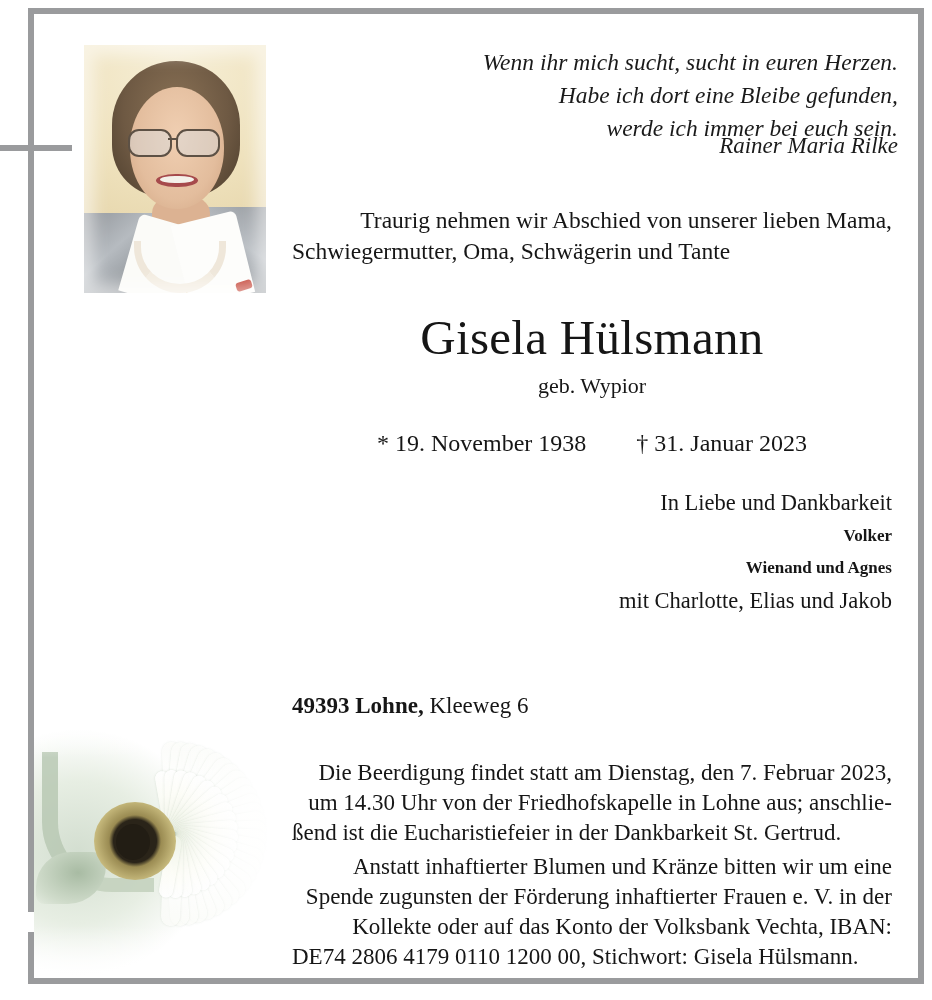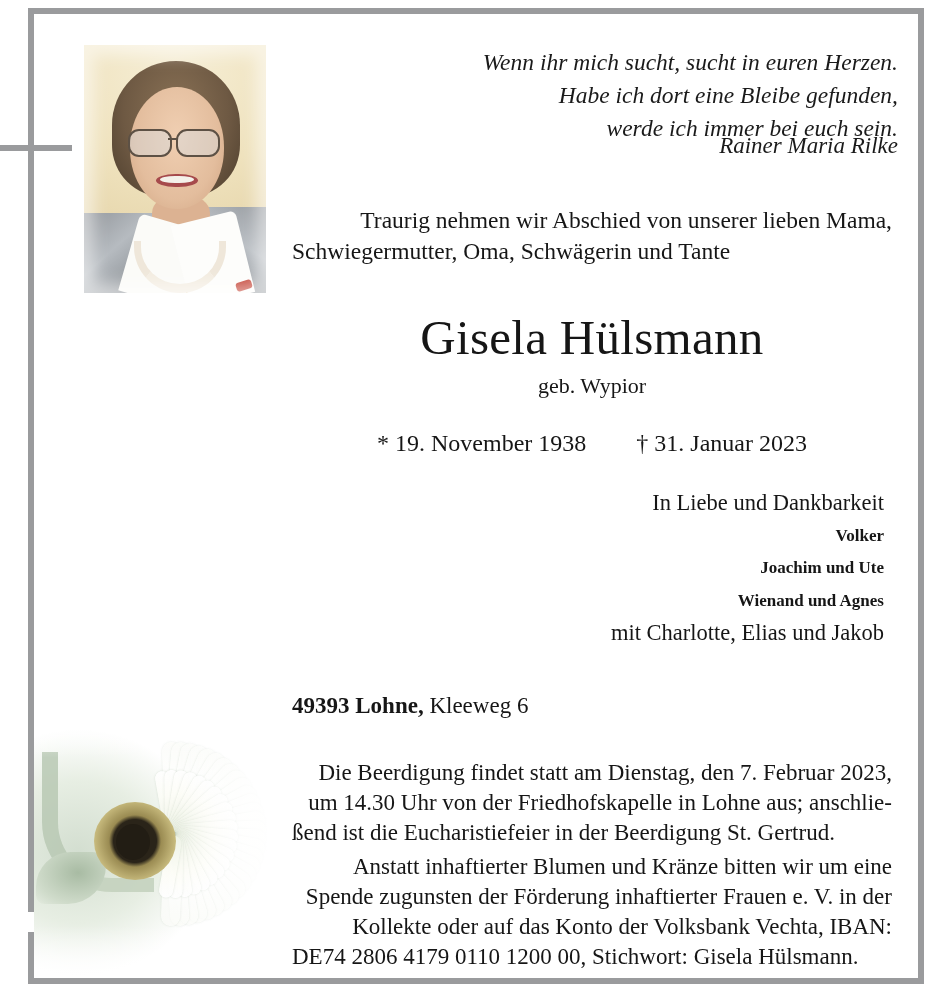--- a/index.html
+++ b/index.html
@@ -229,21 +229,21 @@
   }
   #dates {
     left: 292px; top: 428px; width: 600px;
     text-align: center;
     font-size: 24px;
     line-height: 30px;
   }
   #dates .sep { display: inline-block; width: 38px; }
 
   #family {
-    left: 284px; top: 487px; width: 600px;
+    left: 292px; top: 487px; width: 600px;
     text-align: center;
     font-size: 22.5px;
     line-height: 32.5px;
   }
   #family .bold { font-weight: bold; font-size: 17px; }
 
   #address {
     left: 292px; top: 691px; width: 600px;
     font-size: 23px;
     line-height: 30px;
@@ -379,34 +379,33 @@
   <div class="txt" id="maiden">geb. Wypior</div>
   <div class="txt" id="dates">
     <span>* 19. November 1938</span>
     <span class="sep"></span>
     <span>† 31. Januar 2023</span>
   </div>
 
   <div class="txt" id="family">
     <span class="line">In Liebe und Dankbarkeit</span>
     <span class="line bold">Volker</span>
-    <span class="line bold">Joachim und Ute</span>
     <span class="line bold">Wienand und Agnes</span>
     <span class="line">mit Charlotte, Elias und Jakob</span>
   </div>
 
   <div class="txt" id="address">
     <span class="bold">49393 Lohne,</span>
     <span>Kleeweg 6</span>
   </div>
 
   <div class="txt" id="funeral">
     <span class="line">Die Beerdigung findet statt am Dienstag, den 7. Februar 2023,</span>
     <span class="line">um 14.30 Uhr von der Friedhofskapelle in Lohne aus; anschlie-</span>
-    <span class="line last">ßend ist die Eucharistiefeier in der Beerdigung St. Gertrud.</span>
+    <span class="line last">ßend ist die Eucharistiefeier in der Dankbarkeit St. Gertrud.</span>
   </div>
 
   <div class="txt" id="donation">
     <span class="line">Anstatt inhaftierter Blumen und Kränze bitten wir um eine</span>
     <span class="line">Spende zugunsten der Förderung inhaftierter Frauen e. V. in der</span>
     <span class="line">Kollekte oder auf das Konto der Volksbank Vechta, IBAN:</span>
     <span class="line last">DE74 2806 4179 0110 1200 00, Stichwort: Gisela Hülsmann.</span>
   </div>
 
 </div>

